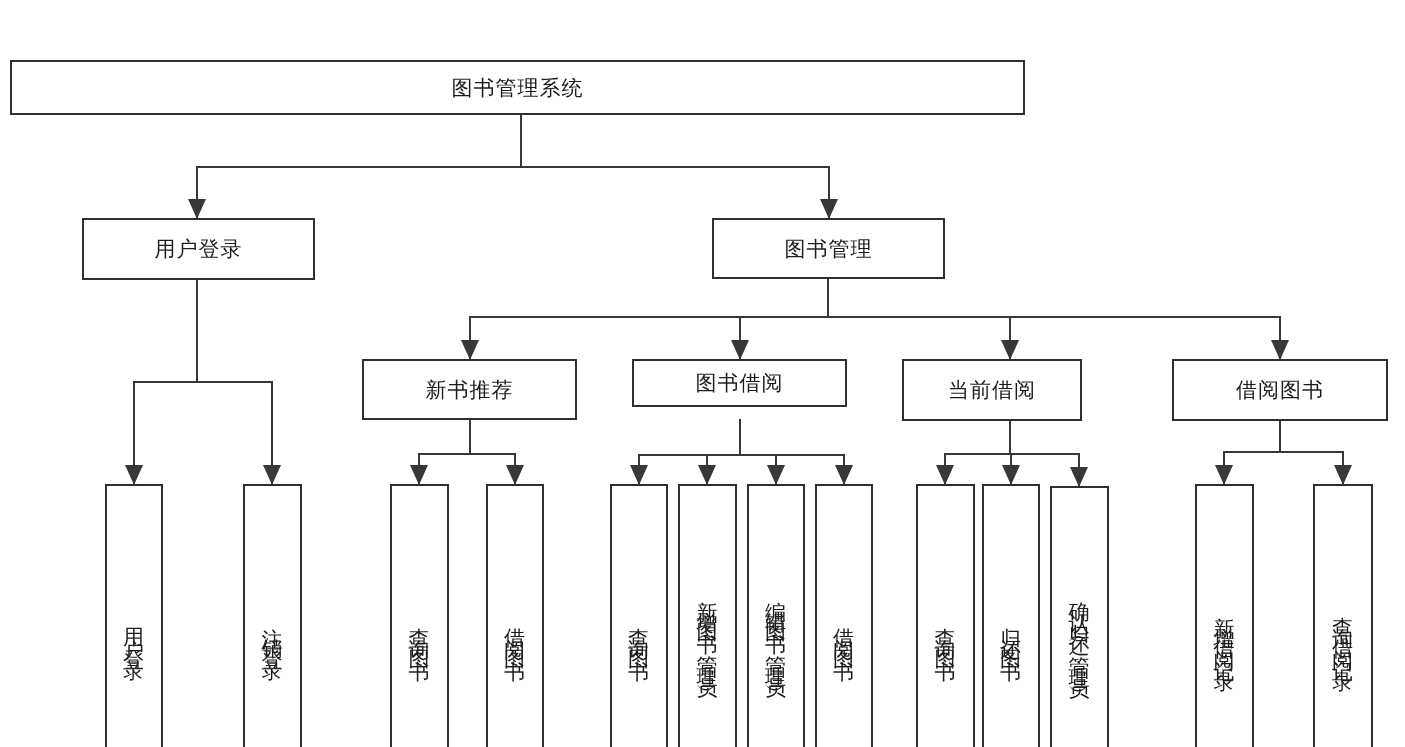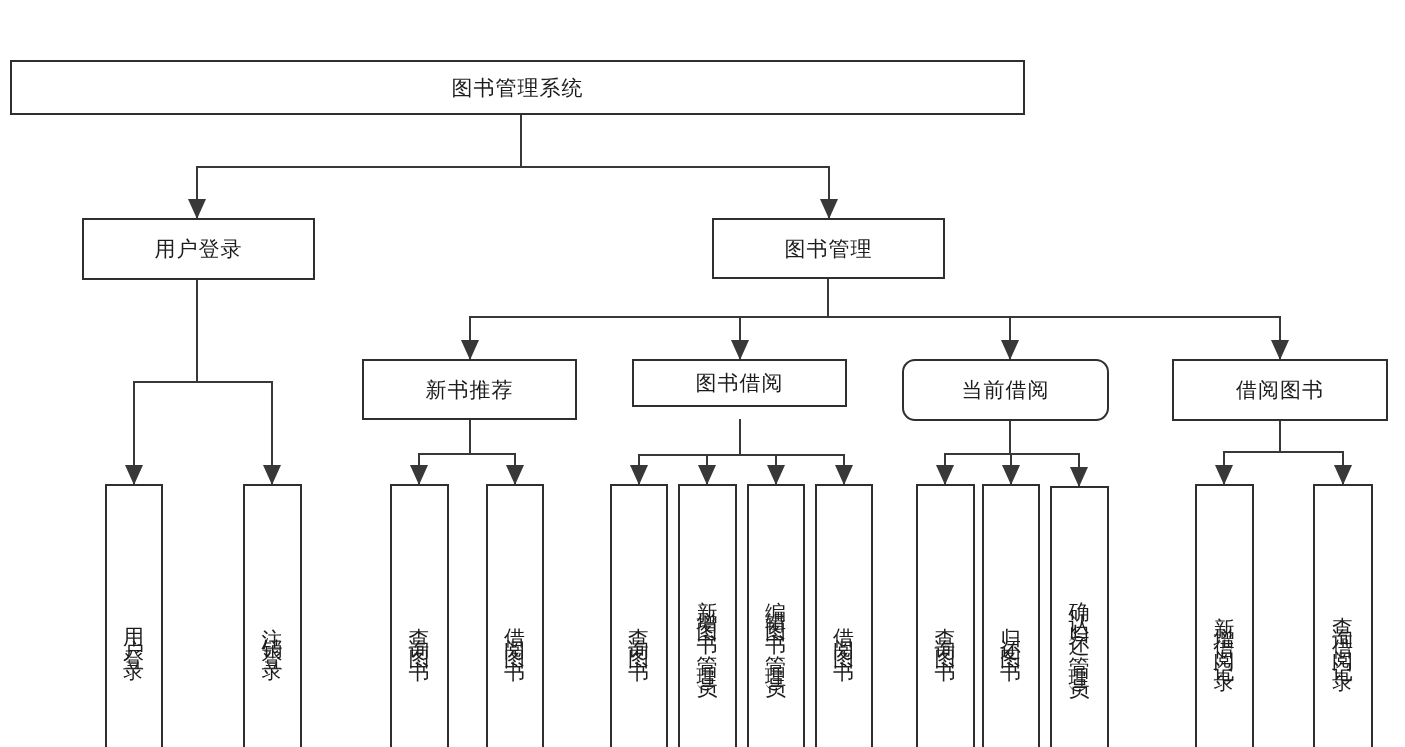--- a/index.html
+++ b/index.html
@@ -72,21 +72,21 @@
   </div>
 
   <div class="box h" style="left:362px; top:312px; width:215px; height:61px;">
     <span>新书推荐</span>
   </div>
 
   <div class="box h" style="left:632px; top:312px; width:215px; height:48px;">
     <span>图书借阅</span>
   </div>
 
-  <div class="box h" style="left:902px; top:312px; width:207px; height:62px;border-radius:13px;">
+  <div class="box h" style="left:902px; top:312px; width:180px; height:62px;">
     <span>当前借阅</span>
   </div>
 
   <div class="box h" style="left:1172px; top:312px; width:216px; height:62px;">
     <span>借阅图书</span>
   </div>
 
   <div class="box v" style="left:105px; top:437px; width:58px; height:298px;">
     <span>用户登录</span>
   </div>

